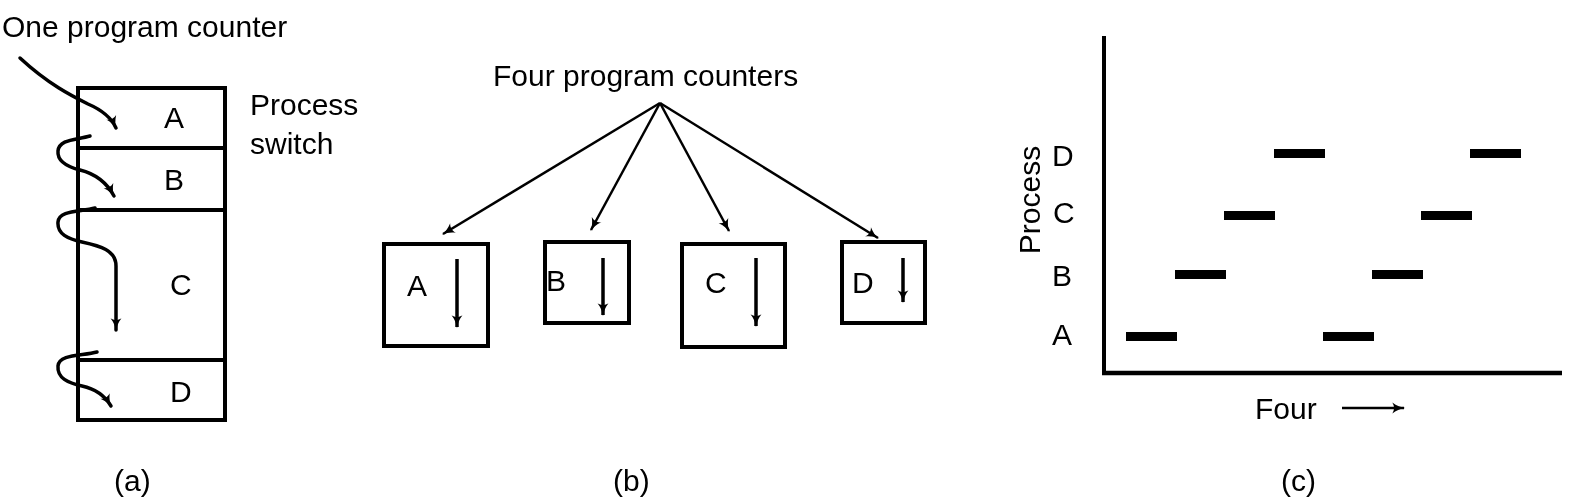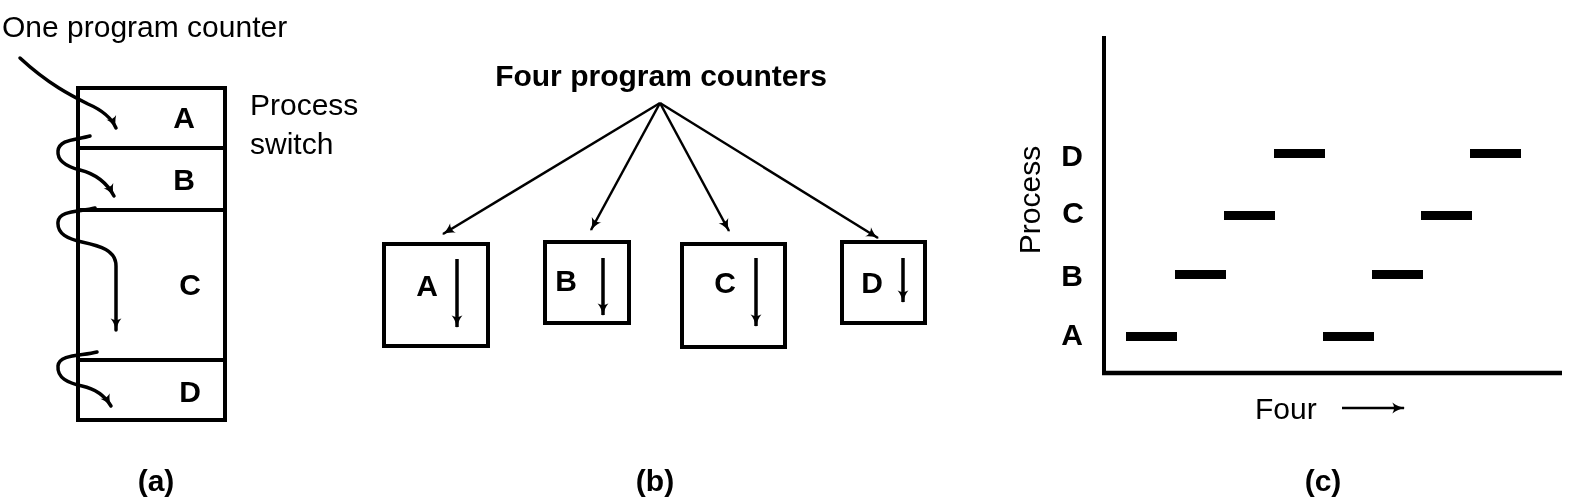--- a/index.html
+++ b/index.html
@@ -13,21 +13,21 @@
     overflow:hidden;
   }
   .layer{position:absolute;left:0;top:0;}
   .t{
     position:absolute;
     font-size:30px;
     line-height:34px;
     white-space:pre;
     color:#000;
   }
-  .t.center{text-align:center;white-space:normal;font-weight:bold;}
+  .t.center{text-align:left;white-space:normal;}
   .t.wrap{white-space:normal;}
   .dash{
     position:absolute;
     height:9px;width:51px;
     background:#000;
   }
   .ylabel{
     transform:rotate(-90deg);
     transform-origin:center center;
     text-align:center;

